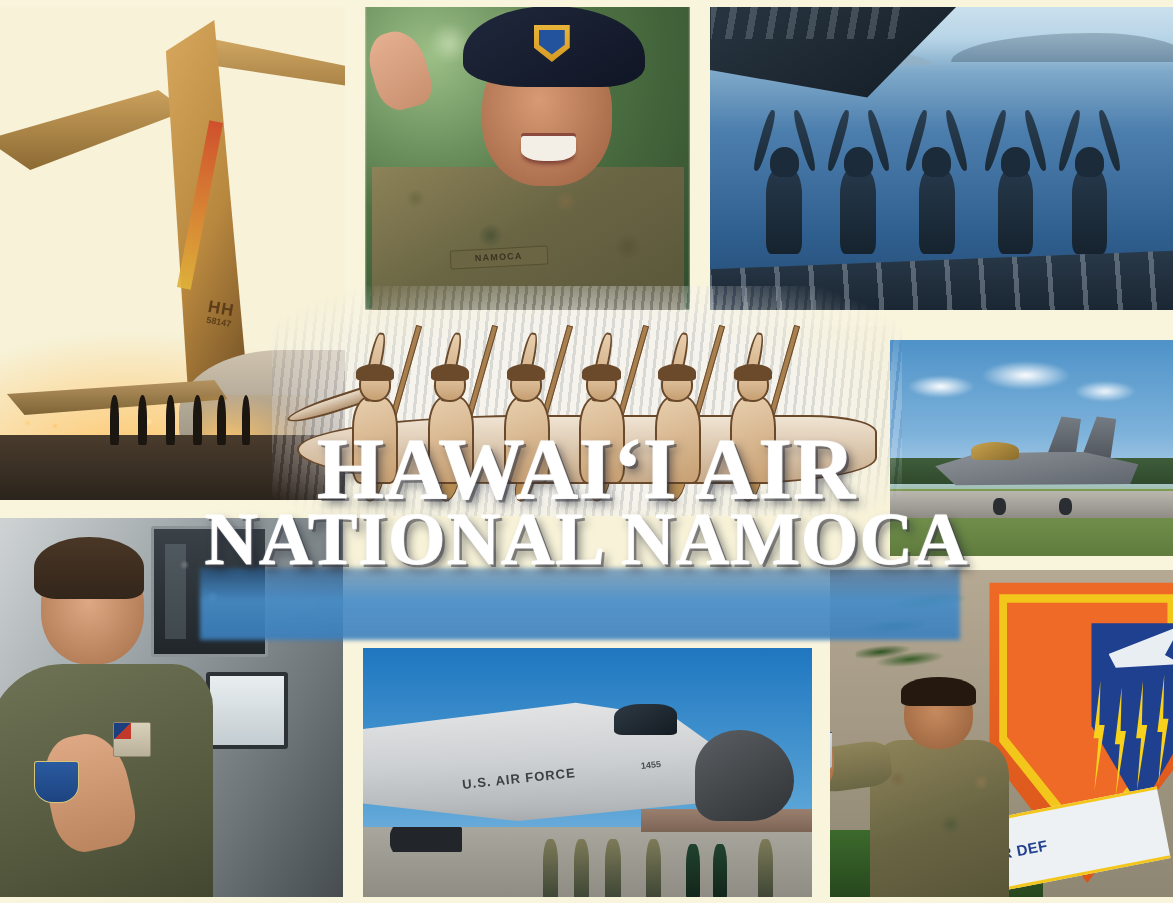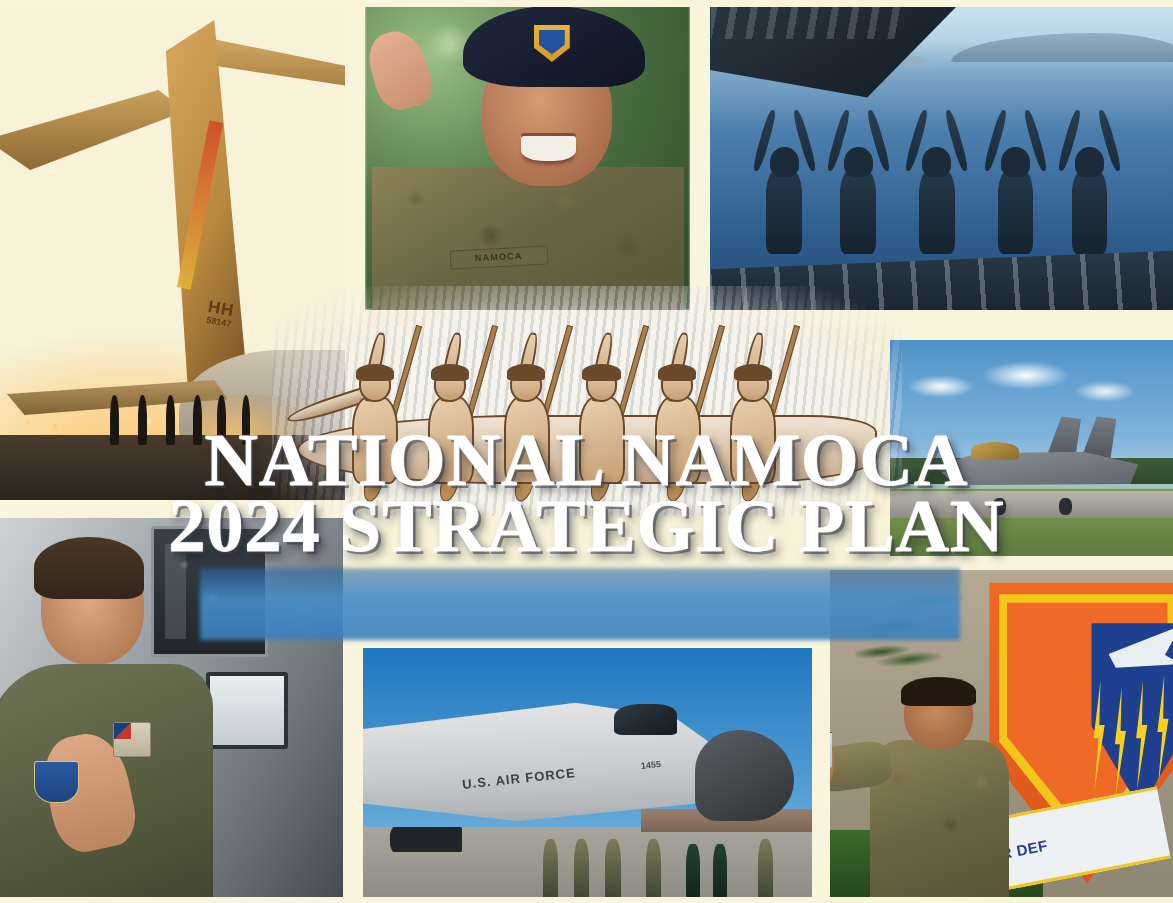--- a/index.html
+++ b/index.html
@@ -518,17 +518,17 @@
   <div class="gut" style="left:690px; top:310px; width:483px; height:16px;"></div>
   <div class="gut" style="left:890px; top:325px; width:283px; height:15px;"></div>
   <div class="gut" style="left:0;   top:500px; width:350px; height:18px;"></div>
   <div class="gut" style="left:343px; top:630px; width:20px; height:273px;"></div>
   <div class="gut" style="left:812px; top:630px; width:18px; height:273px;"></div>
   <div class="gut" style="left:363px; top:632px; width:449px; height:16px;"></div>
   <div class="gut" style="left:890px; top:556px; width:283px; height:14px;"></div>
 
   <div id="title">
     <div class="band"></div>
+    <div class="tline" id="t1">HAWAIʻI AIR</div>
     <div class="tline" id="t2">NATIONAL NAMOCA</div>
-    <div class="tline" id="t3">2024 STRATEGIC PLAN</div>
   </div>
 
 </div>
 
 </body></html>

